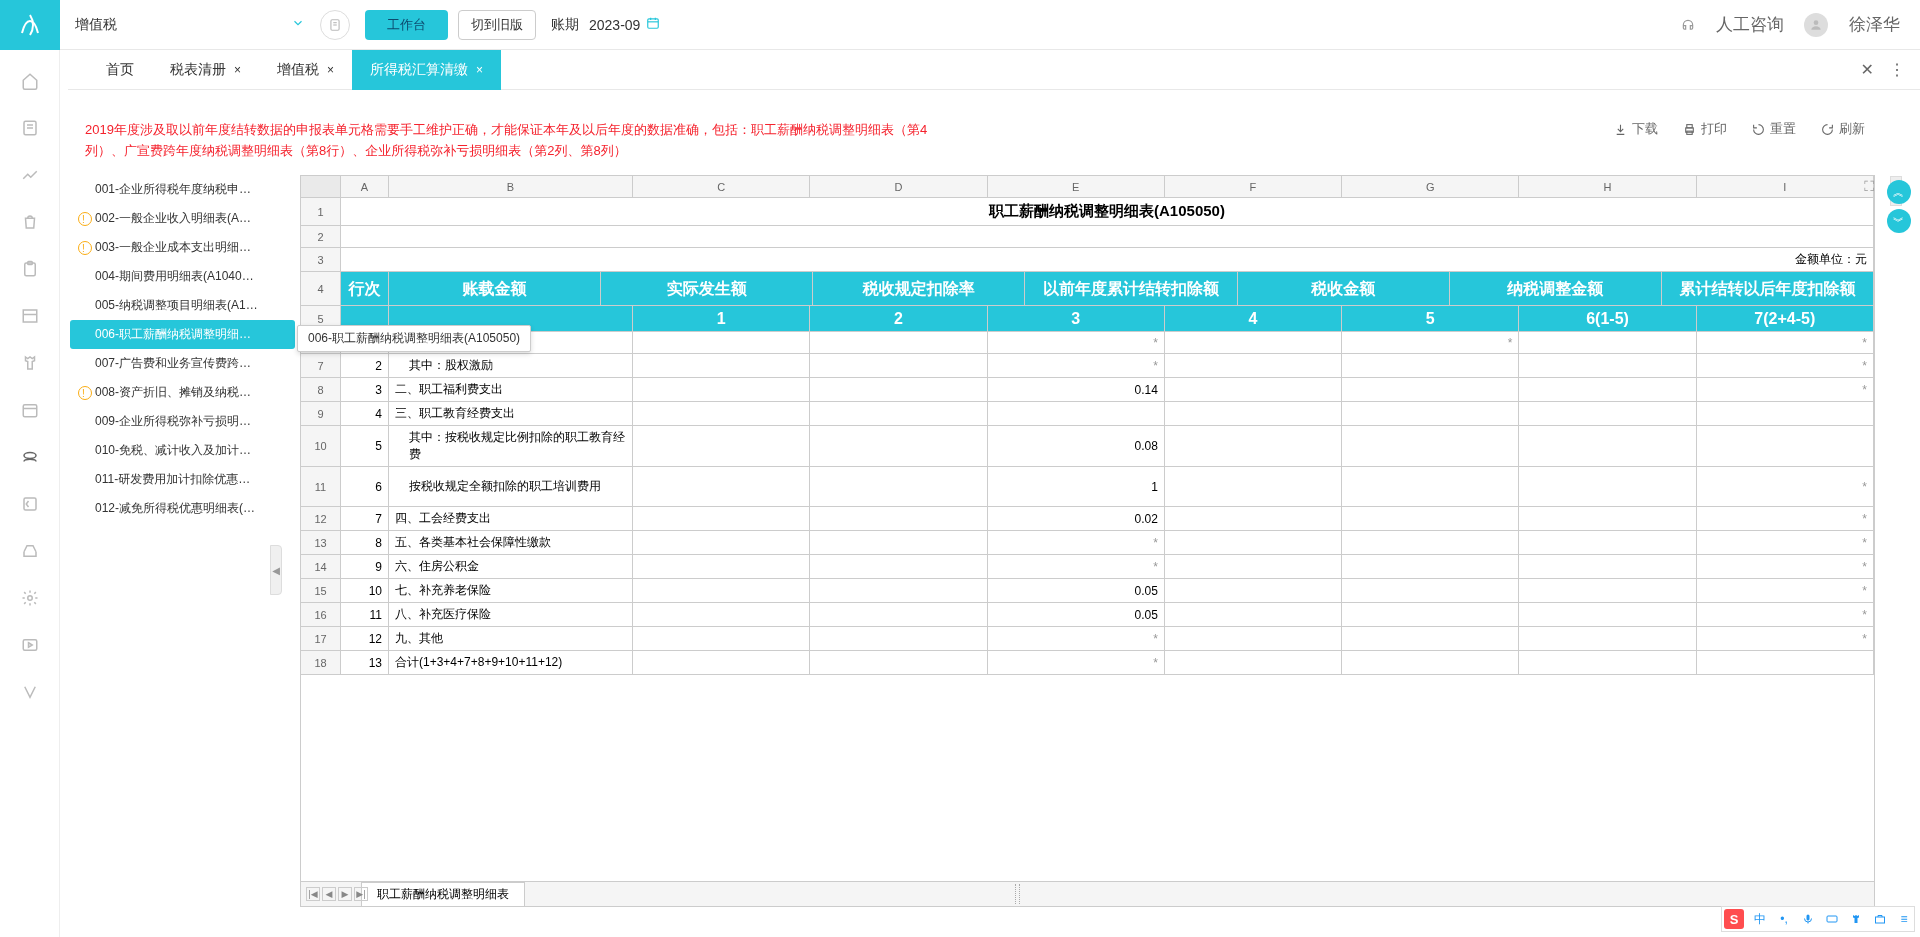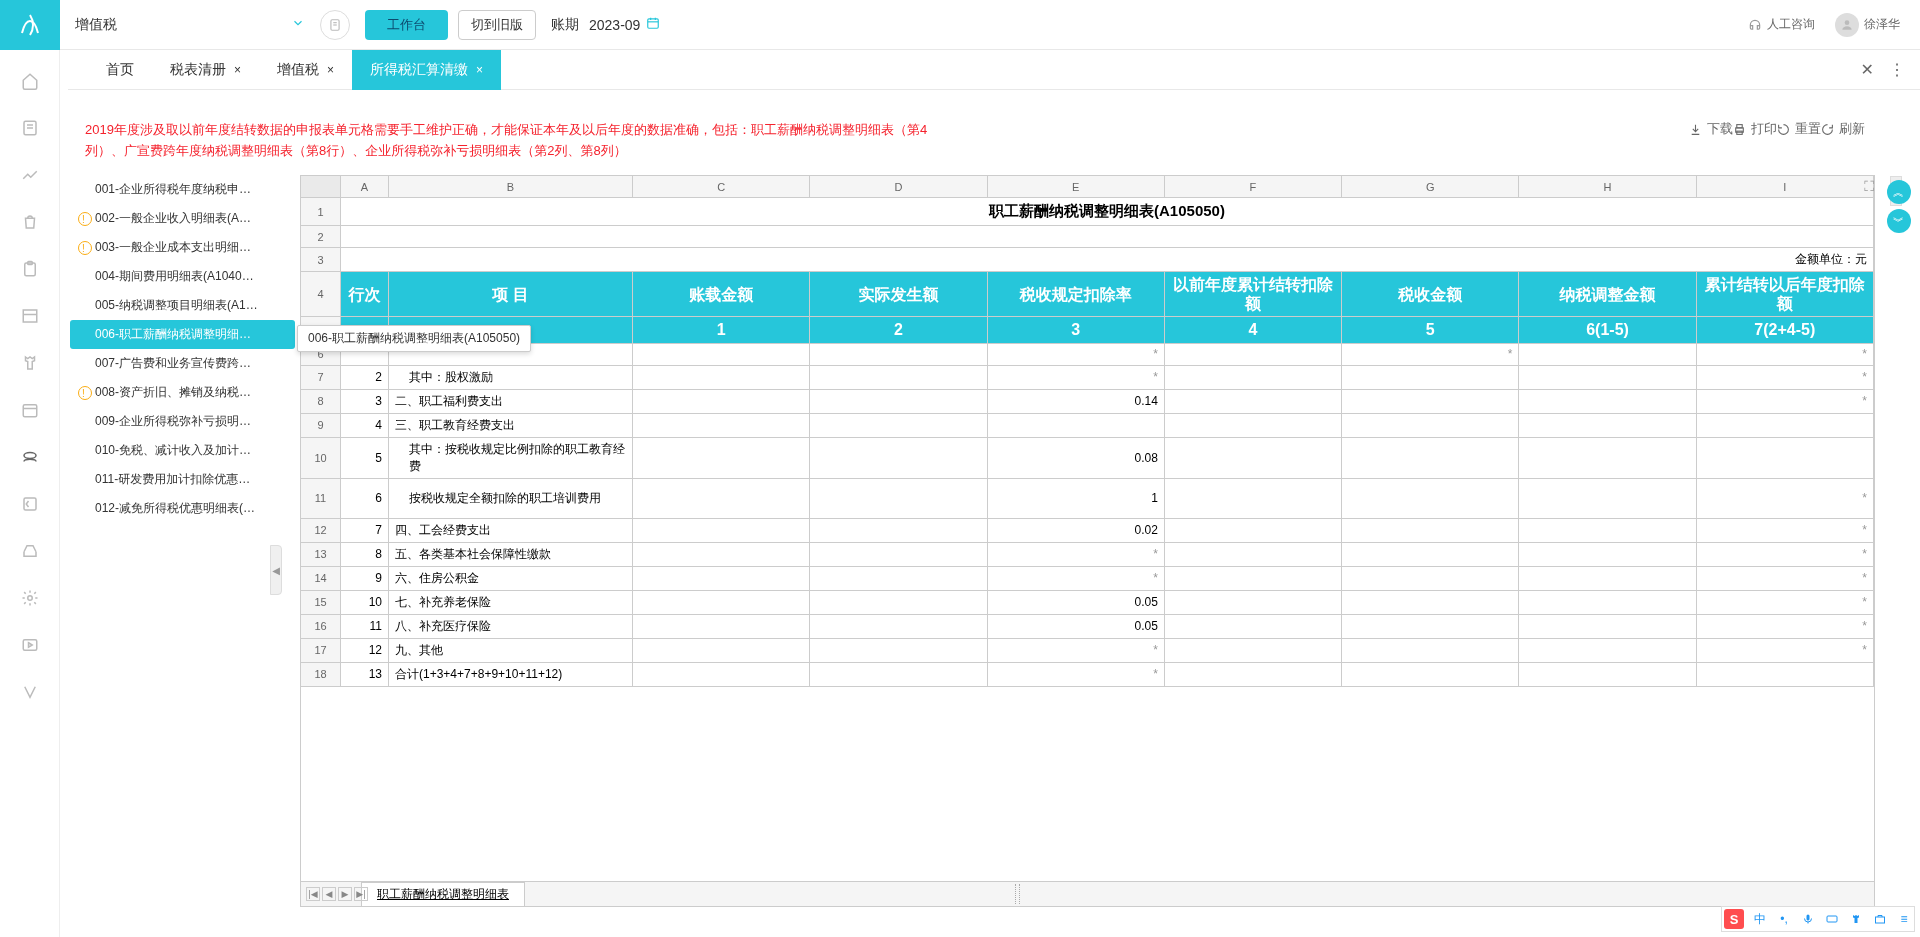--- a/index.html
+++ b/index.html
@@ -11,40 +11,40 @@
 .logo-area svg { width: 24px; height: 24px; }
 .dropdown-area { display: flex; align-items: center; padding: 0 15px; width: 260px; }
 .dropdown-label { font-size: 14px; color: #333; }
 .dropdown-chevron { margin-left: auto; }
 .header-btn { background: #26c6da; color: #0c4a6e; border: none; padding: 6px 22px; border-radius: 4px; font-size: 13px; margin: 0 5px; cursor: pointer; }
 .header-btn.outline { background: #fff; color: #333; border: 1px solid #ccc; padding: 5px 12px; }
 .header-circle { width: 30px; height: 30px; border: 1px solid #ddd; border-radius: 50%; display: flex; align-items: center; justify-content: center; margin-right: 10px; cursor: pointer; }
 .period-label { font-size: 14px; color: #333; margin: 0 10px; }
 .period-val { font-size: 14px; color: #333; }
 .header-right { margin-left: auto; display: flex; align-items: center; padding-right: 20px; gap: 20px; }
-.header-right-item { display: flex; align-items: center; gap: 5px; font-size: 12px; color: #666; cursor: pointer; }
+.header-right-item { display: flex; align-items: center; gap: 21px; font-size: 17px; color: #666; cursor: pointer; }
 .avatar { width: 24px; height: 24px; background: #ddd; border-radius: 50%; display: flex; align-items: center; justify-content: center; }
 
 
 .left-sidebar { position: absolute; left: 0; top: 50px; bottom: 0; width: 60px; background: #fff; border-right: 1px solid #eee; display: flex; flex-direction: column; align-items: center; padding-top: 20px; gap: 25px; }
 .sidebar-icon { width: 22px; height: 22px; display: flex; align-items: center; justify-content: center; color: #bbb; cursor: pointer; }
 .sidebar-icon.active { color: #666; }
 
 
 .tab-bar { position: absolute; left: 68px; right: 0; top: 50px; height: 40px; background: #fff; border-bottom: 1px solid #e8e8e8; display: flex; align-items: center; padding-left: 20px; }
 .tab { padding: 0 18px; height: 40px; display: flex; align-items: center; font-size: 14px; color: #333; cursor: pointer; gap: 8px; }
 .tab.active { background: #26c6da; color: #fff; }
 .tab-close { font-size: 12px; cursor: pointer; }
 .tab-bar-right { margin-left: auto; display: flex; align-items: center; gap: 15px; padding-right: 15px; }
 .tab-bar-right span { font-size: 16px; color: #666; cursor: pointer; }
 
 
 .notice-area { position: absolute; left: 60px; right: 30px; top: 100px; padding: 20px 25px 15px; display: flex; justify-content: space-between; align-items: flex-start; }
 .notice-text { color: #f5222d; font-size: 13px; line-height: 1.6; max-width: 850px; }
-.action-bar { display: flex; }
+.action-bar { display: flex; gap: 25px; }
 .action-btn { display: flex; align-items: center; gap: 5px; color: #666; font-size: 13px; cursor: pointer; }
 
 
 .form-list { position: absolute; left: 70px; top: 175px; width: 225px; }
 .form-item { padding: 6px 10px 6px 25px; font-size: 12px; color: #333; cursor: pointer; white-space: nowrap; overflow: hidden; text-overflow: ellipsis; position: relative; border-radius: 3px; }
 .form-item.selected { background: #26c6da; color: #fff; }
 .form-item.has-warn::before { content: ''; position: absolute; left: 8px; top: 50%; transform: translateY(-50%); width: 12px; height: 12px; border: 1px solid #faad14; border-radius: 50%; }
 .form-item.has-warn::after { content: '!'; position: absolute; left: 12px; top: 50%; transform: translateY(-50%); font-size: 10px; color: #faad14; }
 
 
@@ -69,21 +69,21 @@
 .ss-cell.w { flex: 1; }
 .title-row .ss-cell { justify-content: center; font-weight: bold; font-size: 15px; }
 .head-row { background: #26c6da; color: #fff; }
 .head-row .ss-cell { justify-content: center; font-size: 16px; font-weight: bold; text-align: center; line-height: 1.2; }
 .star { color: #999; }
 
 
 .sheet-tabs { height: 25px; background: #f5f5f5; border-top: 1px solid #ccc; display: flex; align-items: center; padding-left: 60px; }
 .sheet-nav { display: flex; gap: 2px; position: absolute; left: 5px; }
 .sheet-nav span { width: 14px; height: 14px; display: flex; align-items: center; justify-content: center; font-size: 9px; color: #888; cursor: pointer; border: 1px solid #ccc; }
-.sheet-tab { background: #fff; border: 1px solid #ccc; border-bottom: none; padding: 3px 15px; font-size: 12px; cursor: pointer; text-decoration: underline; }
+.sheet-tab { background: #fff; border: 1px solid #ccc; border-bottom: none; padding: 3px 15px; font-size: 12px; cursor: pointer; }
 .sheet-divider { width: 5px; height: 20px; margin-left: 490px; border-left: 1px dotted #aaa; border-right: 1px dotted #aaa; }
 
 
 .year-panel { position: absolute; right: 4px; top: 180px; width: 35px; display: flex; flex-direction: column; align-items: center; gap: 5px; }
 .year-btn { width: 24px; height: 24px; border-radius: 50%; background: #26c6da; color: #fff; display: flex; align-items: center; justify-content: center; font-size: 11px; cursor: pointer; }
 .year-item { font-size: 11px; color: #999; padding: 4px 3px; border-radius: 10px; cursor: pointer; }
 .year-item.current { background: #26c6da; color: #fff; }
 .year-item.next { color: #333; }
 
 
@@ -337,21 +337,20 @@
         <div class="ss-row-h">2</div>
         <div class="ss-cell" style="flex: 1 1 0%;"></div>
       </div>
       <div class="ss-row ">
         <div class="ss-row-h">3</div>
         <div class="ss-cell" style="flex: 1 1 0%; justify-content: flex-end;">金额单位：元</div>
       </div>
       <div class="ss-row head-row" style="min-height: 34px;">
         <div class="ss-row-h">4</div>
         <div class="ss-cell A">行次</div>
-        <div class="ss-cell B">项  目</div>
         <div class="ss-cell w">账载金额</div>
         <div class="ss-cell w">实际发生额</div>
         <div class="ss-cell w">税收规定扣除率</div>
         <div class="ss-cell w">以前年度累计结转扣除额</div>
         <div class="ss-cell w">税收金额</div>
         <div class="ss-cell w">纳税调整金额</div>
         <div class="ss-cell w">累计结转以后年度扣除额</div>
       </div>
       <div class="ss-row head-row">
         <div class="ss-row-h">5</div>

